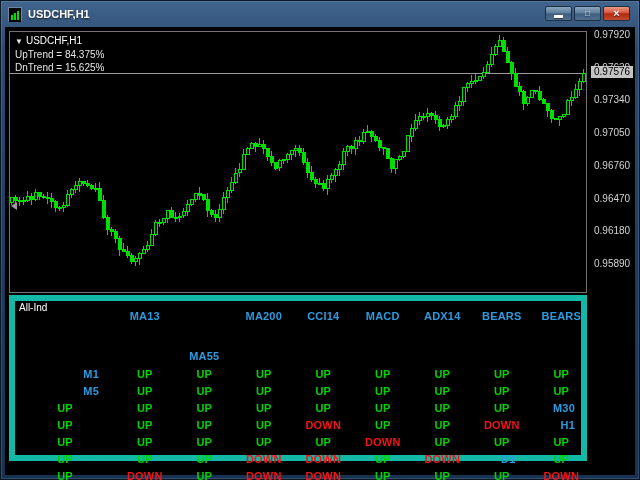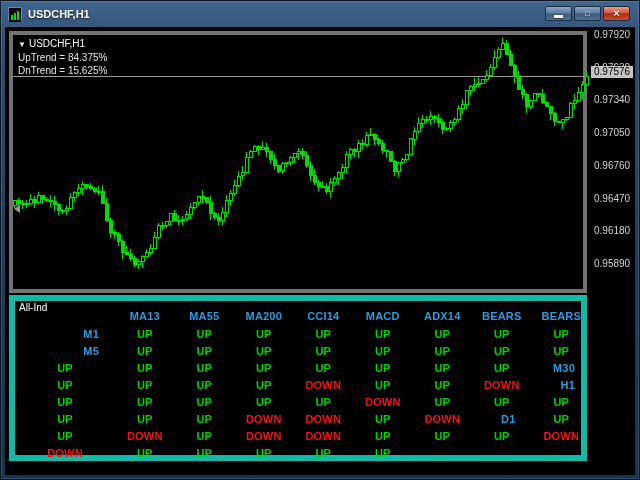--- a/index.html
+++ b/index.html
@@ -17,21 +17,21 @@
   .wbtn { width:27px; height:15px; border-radius:2px; border:1px solid #1d2f42; display:flex; align-items:center; justify-content:center;
           color:#fff; font-size:10px; line-height:1; cursor:pointer; text-shadow:0 1px 1px rgba(0,0,0,0.6); }
   .wbtn.min, .wbtn.max { background:linear-gradient(180deg,#8ea7c0 0%,#5a7despinner 0%,#5a7a99 49%,#3e5d7e 51%,#4f6f90 100%); background:linear-gradient(180deg,#8ea7c0 0%,#5a7a99 49%,#3e5d7e 51%,#4f6f90 100%); }
   .wbtn.close { background:linear-gradient(180deg,#ee9a85 0%,#d4543d 45%,#b1290f 52%,#c74b2e 100%); }
   .wbtn .glyph-min { display:block; width:9px; height:3px; background:#fff; margin-top:6px; box-shadow:0 1px 1px rgba(0,0,0,0.5); }
   .wbtn.close span { font-size:11px; font-weight:bold; }
   .wbtn.max span { font-size:8px; }
 
   .client { position:absolute; left:4px; right:4px; top:26px; bottom:4px; background:#000; }
 
-  .chart-panel { position:absolute; left:4px; top:4px; width:578px; height:262px; background:#000; border:4px solid #737373; }
+  .chart-panel { position:absolute; left:4px; top:4px; width:578px; height:262px; background:#000; border:1px solid #737373; }
   #candles-svg { position:absolute; left:0; top:0; width:576px; height:260px; display:block; }
 
   .overlay { position:absolute; top:2px; left:5px; color:#e6e6e6; font-size:10px; line-height:13px; }
   .overlay .sym { color:#ffffff; }
   .overlay .marker { font-size:8px; margin-right:3px; color:#e6e6e6; }
 
   .begin-marker { position:absolute; left:1px; top:170px; width:0; height:0;
     border-top:4px solid transparent; border-bottom:4px solid transparent; border-right:6px solid #9a9a9a; }
 
   .price-axis { position:absolute; left:584px; top:4px; width:48px; height:262px; color:#d4d4d4; font-size:10px; }
@@ -390,21 +390,21 @@
         <div class="axis-label" style="top: 194.315px;">0.96180</div>
         <div class="axis-label" style="top: 227.026px;">0.95890</div>
         <div class="price-tag" style="top: 34.8482px;">0.97576</div>
       </div>
 
     <div class="indicator-panel">
       <div class="panel-label">All-Ind</div>
       <div class="ind-grid" id="ind-grid">
           <div class="ind-cell ind-header"></div>
           <div class="ind-cell ind-header" style="color: rgb(45, 154, 224);">MA13</div>
-          <div class="ind-cell ind-header" style="color: rgb(45, 154, 224);">MA55</div>
+          <div class="ind-cell ind-header" style="color: rgb(45, 154, 224); margin-top: 40px;">MA55</div>
           <div class="ind-cell ind-header" style="color: rgb(45, 154, 224);">MA200</div>
           <div class="ind-cell ind-header" style="color: rgb(45, 154, 224);">CCI14</div>
           <div class="ind-cell ind-header" style="color: rgb(45, 154, 224);">MACD</div>
           <div class="ind-cell ind-header" style="color: rgb(45, 154, 224);">ADX14</div>
           <div class="ind-cell ind-header" style="color: rgb(45, 154, 224);">BEARS</div>
           <div class="ind-cell ind-header" style="color: rgb(45, 154, 224);">BEARS</div>
           <div class="ind-cell ind-rowlabel" style="color: rgb(45, 154, 224);">M1</div>
           <div class="ind-cell" style="color: rgb(0, 212, 0);">UP</div>
           <div class="ind-cell" style="color: rgb(0, 212, 0);">UP</div>
           <div class="ind-cell" style="color: rgb(0, 212, 0);">UP</div>

